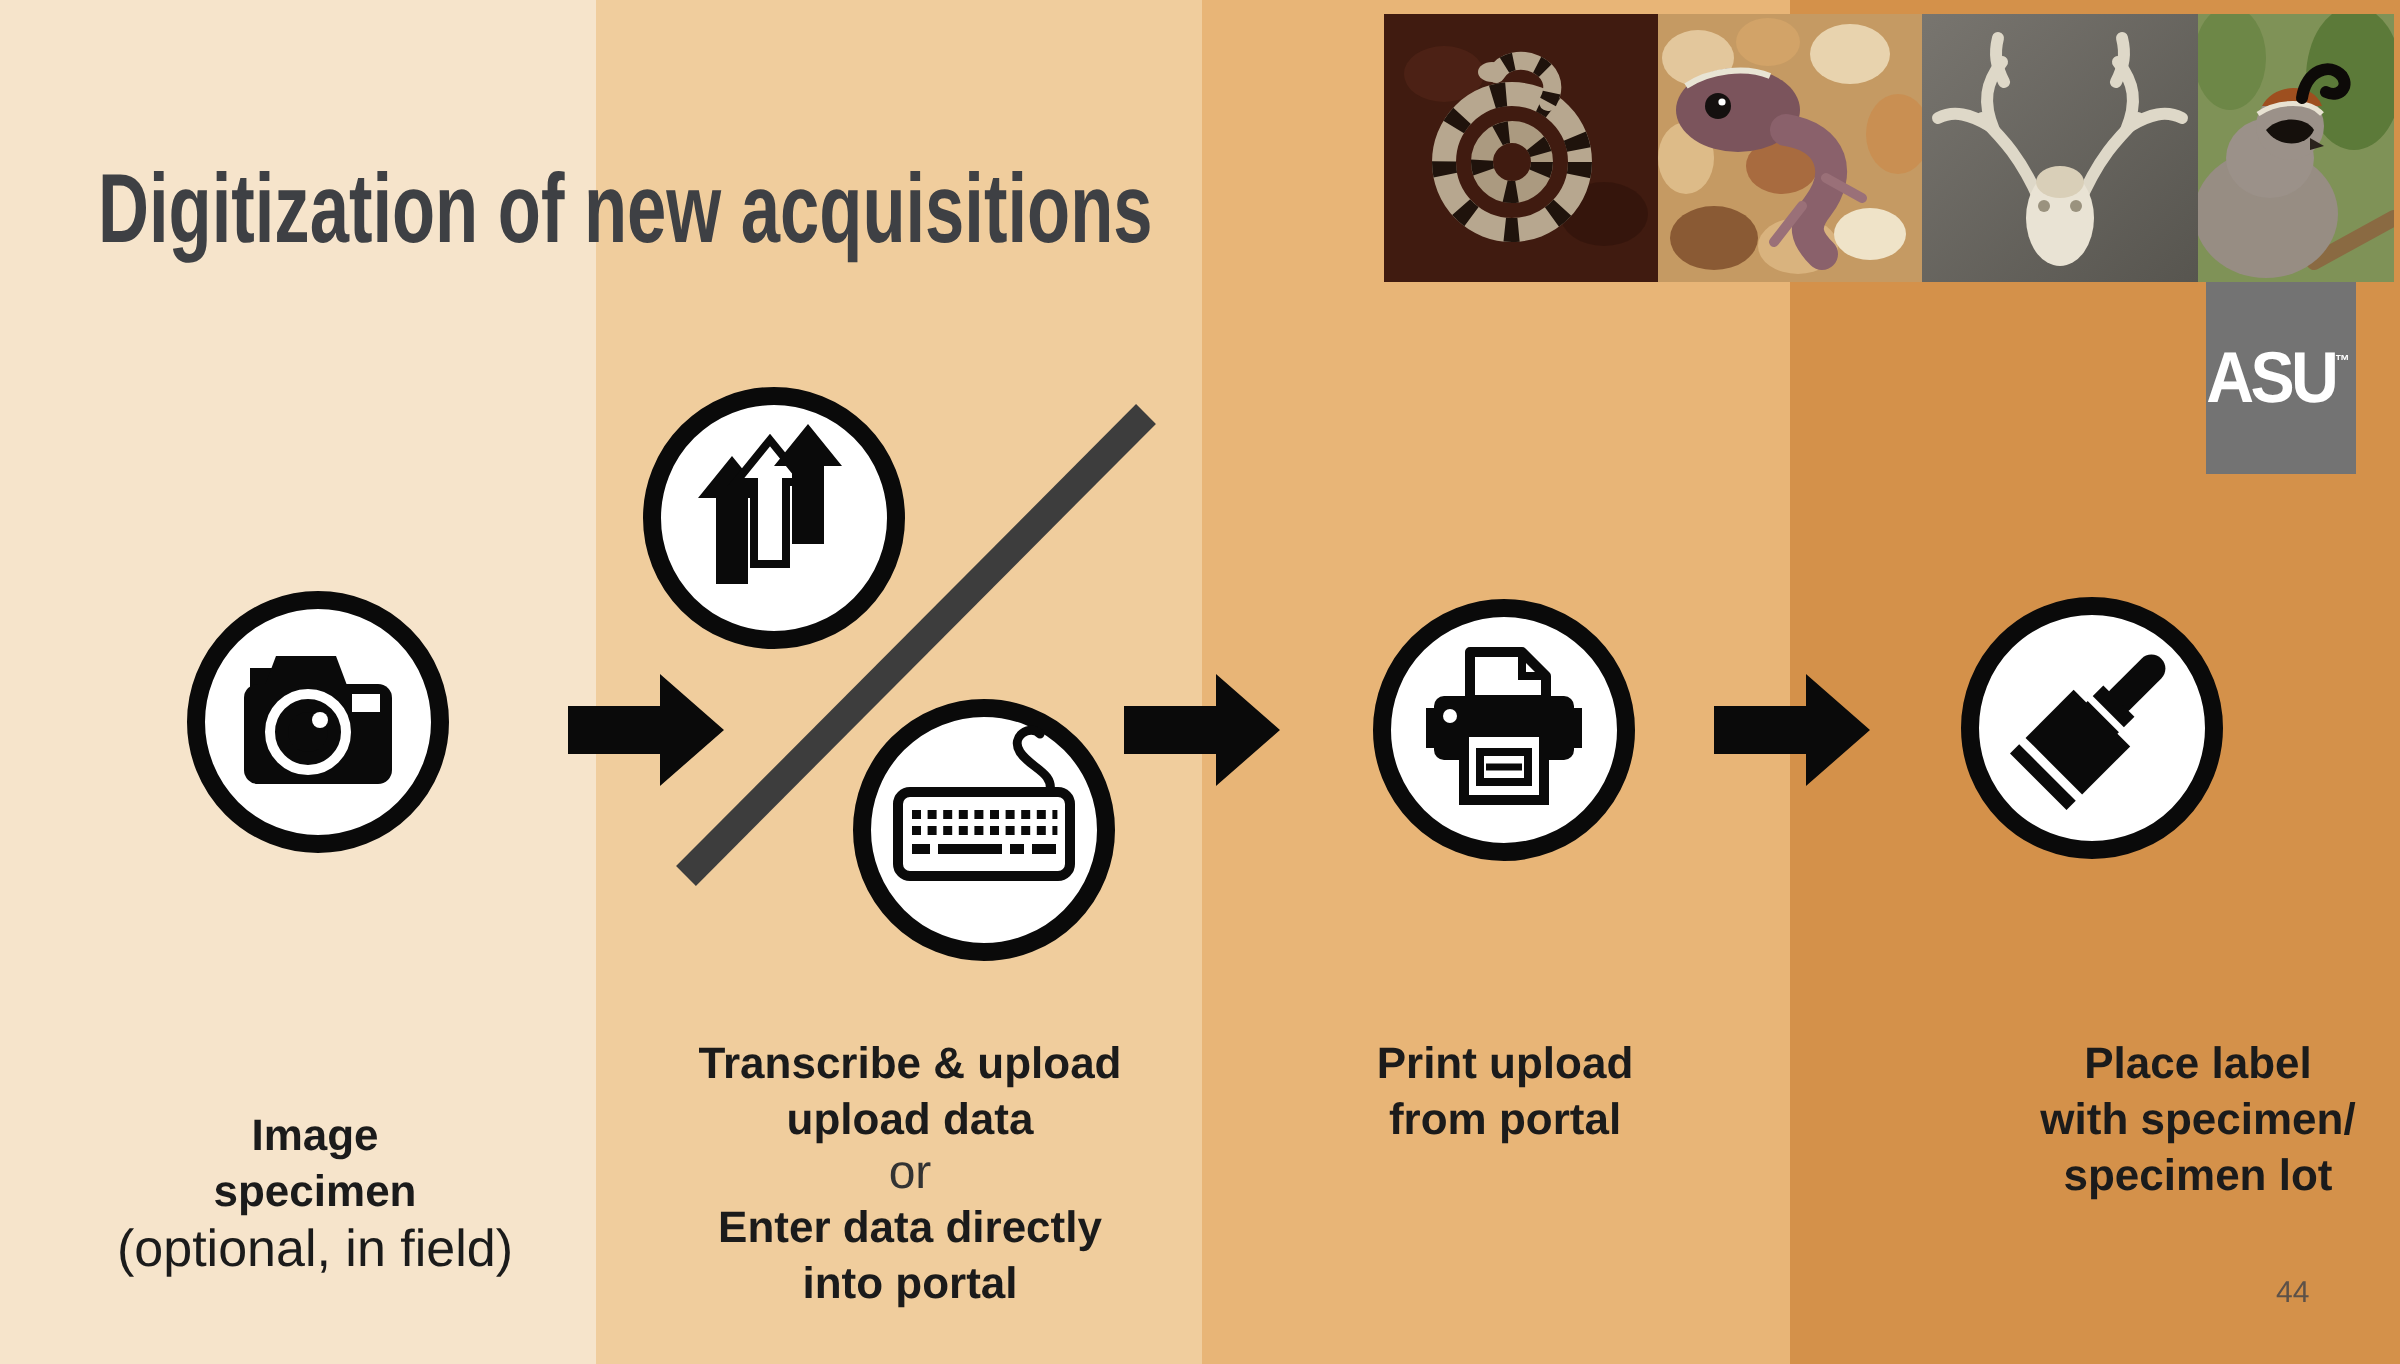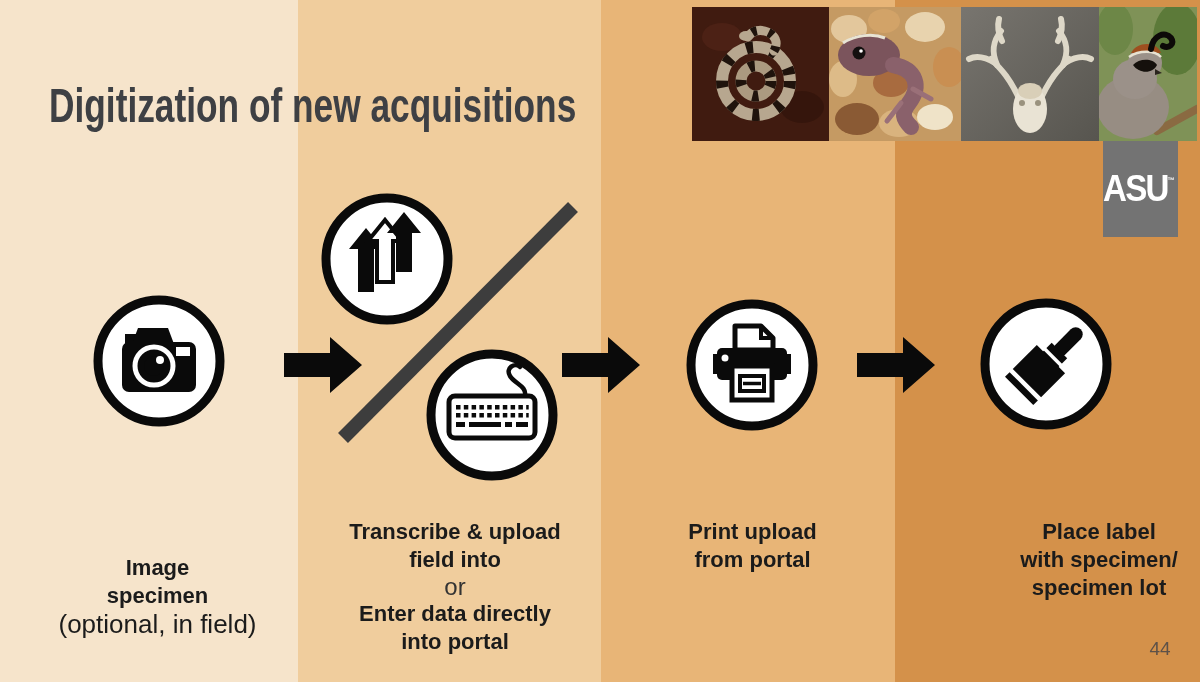--- a/index.html
+++ b/index.html
@@ -58,22 +58,22 @@
     font-size:22px;font-weight:bold;line-height:28px;
   }
   #label1{left:40px;top:518px;width:235px;margin-top:36px;}
   #label2{left:320px;top:518px;width:270px;}
   #label3{left:640px;top:518px;width:225px;}
   #label4{left:979px;top:518px;width:240px;}
   .note{font-weight:normal;font-size:26px;}
   .or{font-weight:normal;font-size:24px;line-height:26px;color:#333;}
 
   #page-number{
-    position:absolute;left:1138px;top:638px;width:44px;text-align:center;
-    font-size:19px;color:#5d5148;
+    position:absolute;left:1138px;top:638px;width:44px;
+    font-size:15px;color:#5d5148;
   }
 </style>
 </head>
 <body>
 
 <div id="slide">
 
   <div class="band" id="band1"></div>
   <div class="band" id="band2"></div>
   <div class="band" id="band3"></div>
@@ -254,21 +254,21 @@
   </svg>
 
   <div class="step-label" id="label1">
     <div>Image</div>
     <div>specimen</div>
     <div class="note">(optional, in field)</div>
   </div>
 
   <div class="step-label" id="label2">
     <div>Transcribe &amp; upload</div>
-    <div>field into</div>
+    <div>upload data</div>
     <div class="or">or</div>
     <div>Enter data directly</div>
     <div>into portal</div>
   </div>
 
   <div class="step-label" id="label3">
     <div>Print upload</div>
     <div>from portal</div>
   </div>
 

